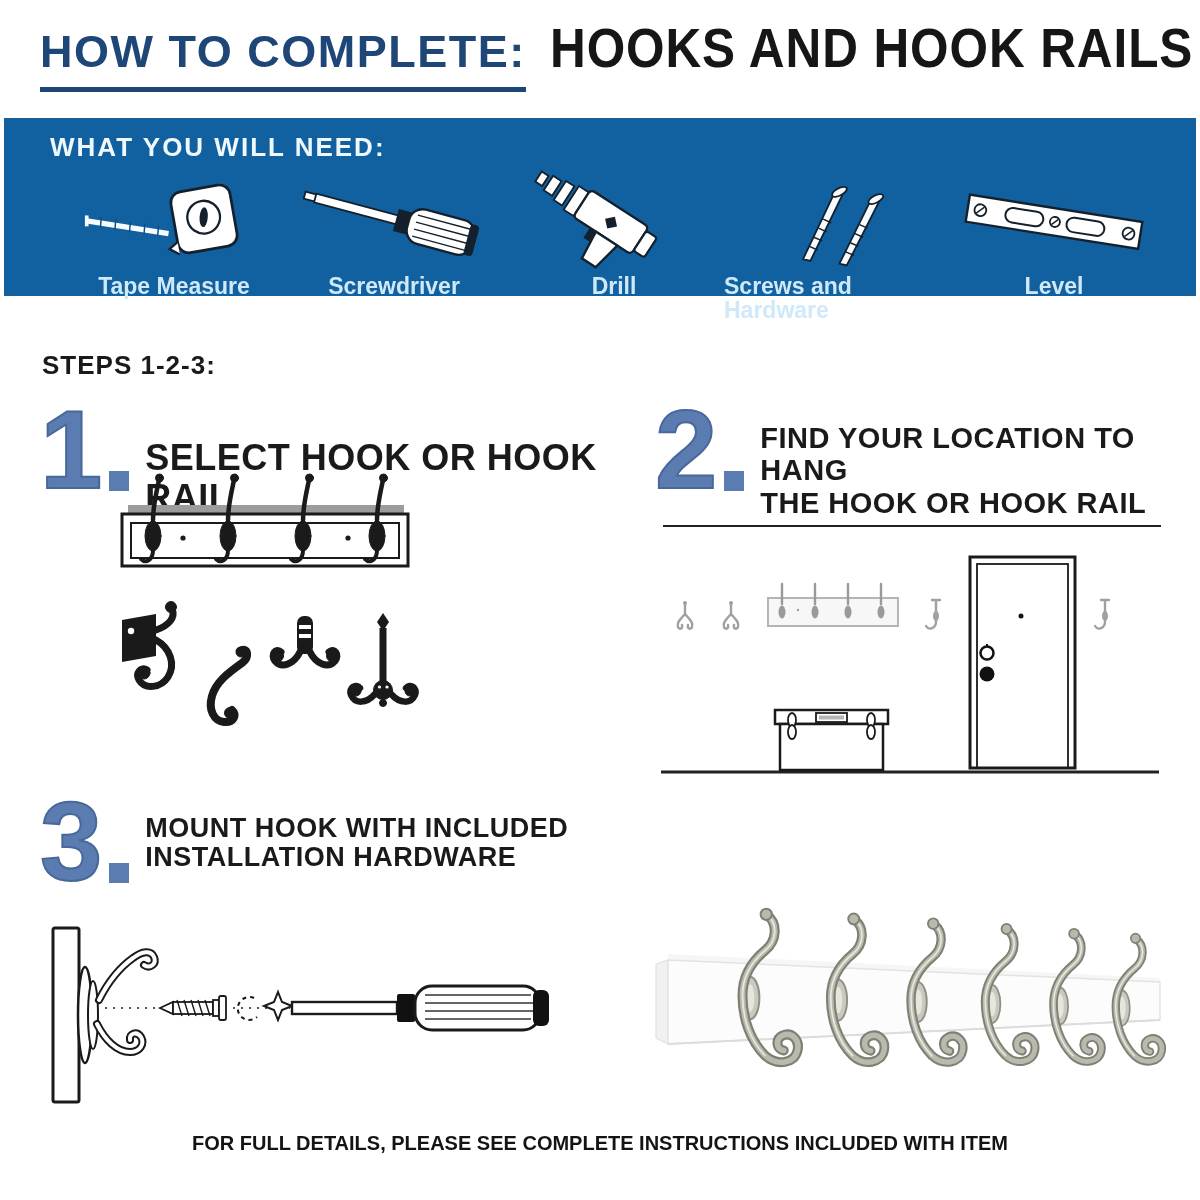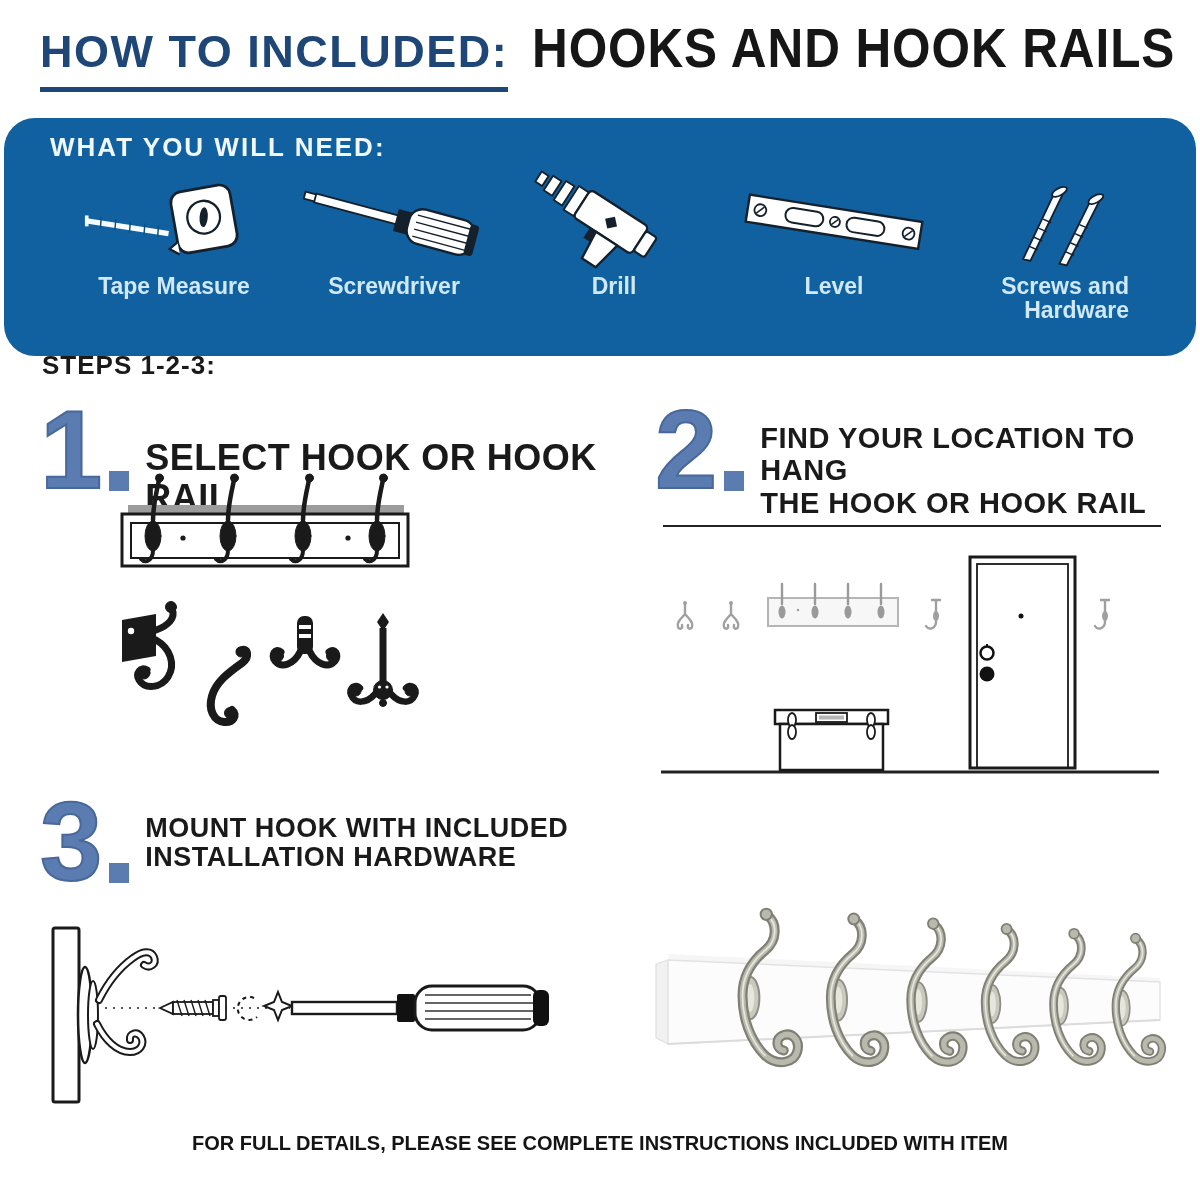--- a/index.html
+++ b/index.html
@@ -20,28 +20,28 @@
   .header{position:absolute;left:40px;top:16px;display:flex;align-items:baseline;white-space:nowrap;}
   .header-prefix{
     font-size:45px;font-weight:bold;color:var(--header-blue);letter-spacing:1.5px;
     border-bottom:5px solid var(--header-blue);padding-bottom:9px;
   }
   .header-title{
     display:inline-block;font-size:55px;font-weight:bold;color:#161616;letter-spacing:1px;
     margin-left:24px;transform:scaleX(.9);transform-origin:left bottom;
   }
   
-  .banner{position:absolute;left:4px;top:118px;width:1192px;height:238px;background:var(--banner-blue);border-radius:31px;}
+  .banner{position:absolute;left:4px;top:118px;width:1192px;height:178px;background:var(--banner-blue);}
   .banner-heading{position:absolute;left:46px;top:14px;font-size:26px;font-weight:bold;
     color:var(--heading-light);letter-spacing:2px;}
   .tools-row{position:absolute;left:0;top:52px;width:1192px;display:flex;padding:0 30px 0 60px;box-sizing:border-box;}
   .tool{width:220px;display:flex;flex-direction:column;align-items:center;}
   .tool-icon{height:100px;display:flex;align-items:center;justify-content:center;}
   .tool-label{margin-top:4px;font-size:23px;font-weight:bold;color:var(--label-light);
-    text-align:right;line-height:1.05;}
+    text-align:left;line-height:1.05;}
   .tool:nth-child(5) .tool-label{max-width:150px;}
   
   .steps-label{position:absolute;left:42px;top:350px;font-size:26px;font-weight:bold;color:var(--ink);letter-spacing:1px;}
   .step{position:absolute;}
   .step-head{display:flex;align-items:flex-start;}
   .step-numwrap{display:flex;align-items:flex-end;}
   .step-num{
     font-size:112px;line-height:.78;font-weight:bold;color:var(--step-blue);
     -webkit-text-stroke:2px var(--step-blue-dark);
   }
@@ -62,21 +62,21 @@
   
   .footer{position:absolute;left:0;top:1132px;width:1200px;text-align:center;
     font-size:20px;font-weight:bold;color:#141414;letter-spacing:0;}
 </style>
 </head>
 <body>
 
 <div class="canvas">
 
   <div class="header">
-    <span class="header-prefix">HOW TO INCLUDED:</span>
+    <span class="header-prefix">HOW TO COMPLETE:</span>
     <span class="header-title">HOOKS AND HOOK RAILS</span>
   </div>
 
   <div class="banner">
     <div class="banner-heading">WHAT YOU WILL NEED:</div>
     <div class="tools-row">
 
       <div class="tool">
         <div class="tool-icon">
           <svg width="210" height="100" viewBox="0 0 220 110">
@@ -129,50 +129,50 @@
               <rect x="88" y="72" width="9" height="13" fill="#14202b"></rect>
             </g>
           </svg>
         </div>
         <div class="tool-label">Drill</div>
       </div>
 
       <div class="tool">
         <div class="tool-icon">
           <svg width="210" height="100" viewBox="0 0 220 110">
+            <g fill="#f6fbff" stroke="#14202b" stroke-width="2">
+              <path d="M76 98 L84 100 L119 28 L111 24 Z"></path>
+              <ellipse cx="116" cy="24" rx="9" ry="4" transform="rotate(-28 116 24)"></ellipse>
+              <path d="M83 84 L92 88 M88 74 L97 78 M93 64 L102 68 M98 54 L107 58" stroke-width="1.6"></path>
+              <path d="M116 103 L124 105 L159 36 L151 32 Z"></path>
+              <ellipse cx="156" cy="32" rx="9" ry="4" transform="rotate(-28 156 32)"></ellipse>
+              <path d="M123 90 L132 94 M128 80 L137 84 M133 70 L142 74 M138 60 L147 64" stroke-width="1.6"></path>
+            </g>
+          </svg>
+        </div>
+        <div class="tool-label">Screws and Hardware</div>
+      </div>
+
+      <div class="tool">
+        <div class="tool-icon">
+          <svg width="210" height="100" viewBox="0 0 220 110">
             <g transform="rotate(9 110 57)">
               <rect x="14" y="42" width="192" height="30" fill="#ffffff" stroke="#14202b" stroke-width="2.6"></rect>
               <rect x="56" y="49" width="42" height="16" rx="8" fill="#ffffff" stroke="#14202b" stroke-width="2.2"></rect>
               <rect x="124" y="49" width="42" height="16" rx="8" fill="#ffffff" stroke="#14202b" stroke-width="2.2"></rect>
               <circle cx="28" cy="57" r="6.5" fill="none" stroke="#14202b" stroke-width="2"></circle>
               <path d="M24 61 L32 53" stroke="#14202b" stroke-width="1.6"></path>
               <circle cx="111" cy="57" r="5.5" fill="none" stroke="#14202b" stroke-width="2"></circle>
               <path d="M107.5 60.5 L114.5 53.5" stroke="#14202b" stroke-width="1.6"></path>
               <circle cx="193" cy="57" r="6.5" fill="none" stroke="#14202b" stroke-width="2"></circle>
               <path d="M189 61 L197 53" stroke="#14202b" stroke-width="1.6"></path>
             </g>
           </svg>
         </div>
         <div class="tool-label">Level</div>
-      </div>
-
-      <div class="tool">
-        <div class="tool-icon">
-          <svg width="210" height="100" viewBox="0 0 220 110">
-            <g fill="#f6fbff" stroke="#14202b" stroke-width="2">
-              <path d="M76 98 L84 100 L119 28 L111 24 Z"></path>
-              <ellipse cx="116" cy="24" rx="9" ry="4" transform="rotate(-28 116 24)"></ellipse>
-              <path d="M83 84 L92 88 M88 74 L97 78 M93 64 L102 68 M98 54 L107 58" stroke-width="1.6"></path>
-              <path d="M116 103 L124 105 L159 36 L151 32 Z"></path>
-              <ellipse cx="156" cy="32" rx="9" ry="4" transform="rotate(-28 156 32)"></ellipse>
-              <path d="M123 90 L132 94 M128 80 L137 84 M133 70 L142 74 M138 60 L147 64" stroke-width="1.6"></path>
-            </g>
-          </svg>
-        </div>
-        <div class="tool-label">Screws and Hardware</div>
       </div>
 
     </div>
   </div>
 
   <div class="steps-label">STEPS 1-2-3:</div>
 
   <div class="step step1">
     <div class="step-head">
       <span class="step-numwrap">

